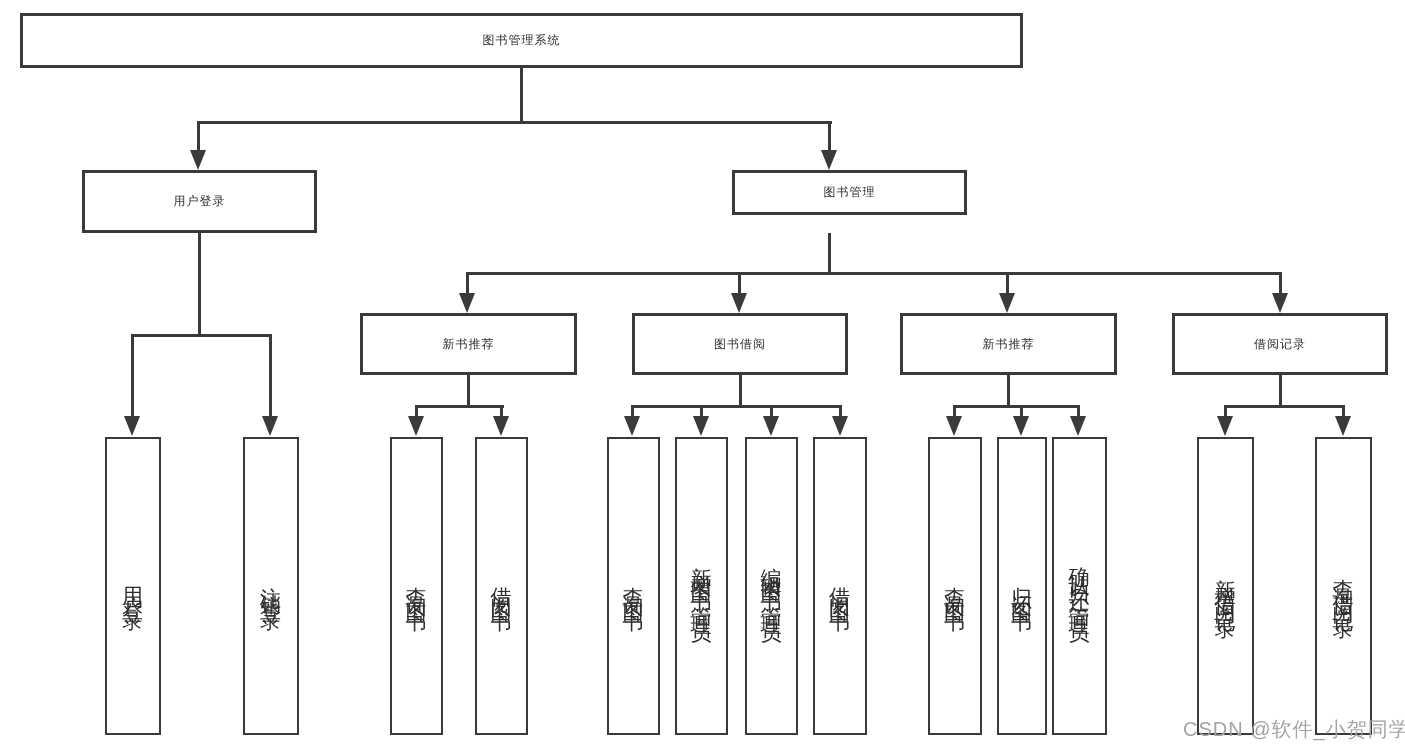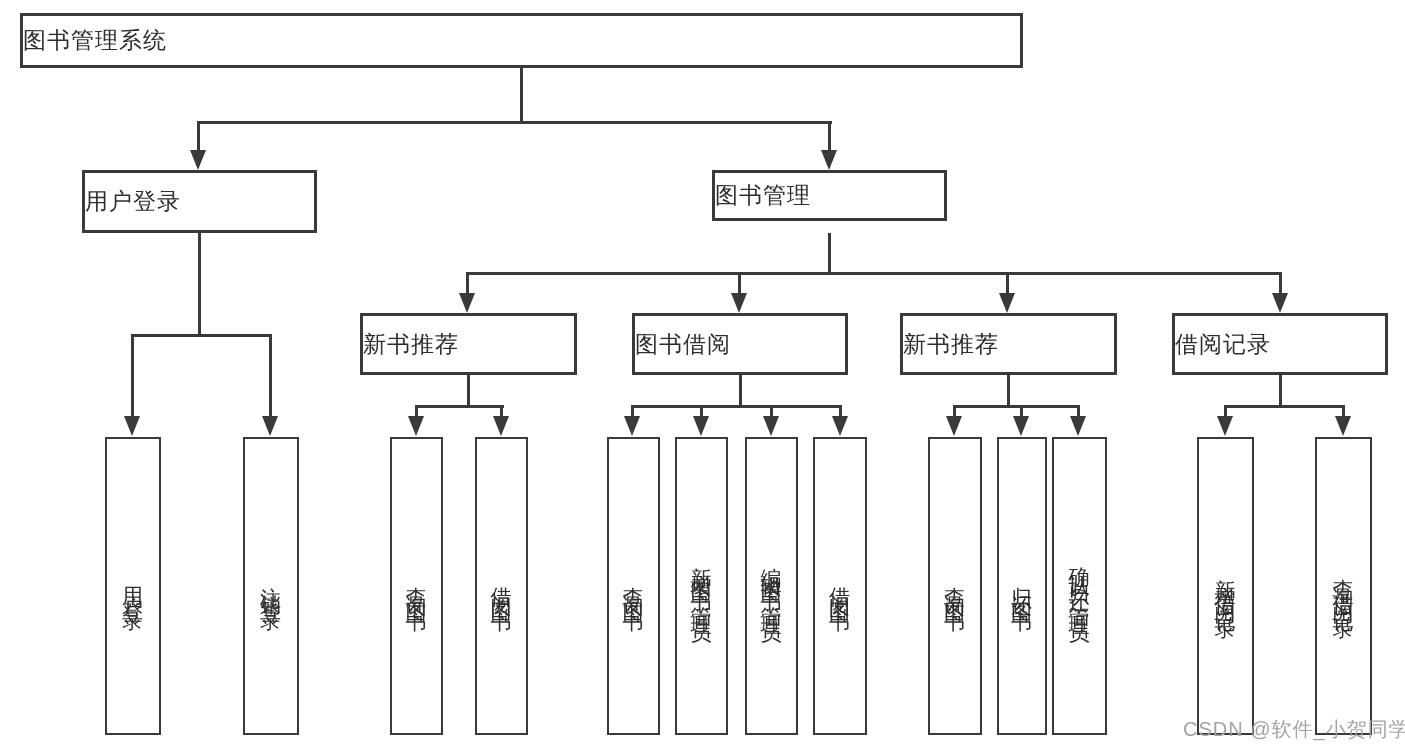--- a/index.html
+++ b/index.html
@@ -3,22 +3,22 @@
 <meta charset="utf-8">
 <style>
   html,body{margin:0;padding:0;background:#ffffff;}
   .canvas{
     position:relative;width:1405px;height:747px;background:#ffffff;overflow:hidden;
     font-family:"Liberation Sans","DejaVu Sans",sans-serif;color:#2e2e2e;
   }
   
   .hbox{
     position:absolute;box-sizing:border-box;background:#ffffff;
-    border:3px solid #3a3a3a;display:flex;align-items:center;justify-content:flex-start;
-    font-size:23px;letter-spacing:1px;z-index:2;
+    border:3px solid #3a3a3a;display:flex;align-items:center;justify-content:center;
+    font-size:12px;letter-spacing:1px;z-index:2;
   }
   
   .vbox{
     position:absolute;box-sizing:border-box;background:#ffffff;top:437px;height:298px;
     border:2px solid #3a3a3a;display:flex;align-items:center;justify-content:center;z-index:2;
   }
   .vbox span{
     writing-mode:vertical-lr;text-orientation:mixed;
     font-size:21px;letter-spacing:8px;line-height:1;white-space:nowrap;
   }
@@ -42,21 +42,21 @@
 
 <div class="canvas">
 
   <div class="hbox" style="left:20px;top:13px;width:1003px;height:55px;">
     <span>图书管理系统</span>
   </div>
 
   <div class="hbox" style="left:82px;top:170px;width:235px;height:63px;">
     <span>用户登录</span>
   </div>
-  <div class="hbox" style="left:712px;top:170px;width:235px;height:51px;">
+  <div class="hbox" style="left:732px;top:170px;width:235px;height:45px;">
     <span>图书管理</span>
   </div>
 
   <div class="hbox" style="left:632px;top:313px;width:216px;height:62px;">
     <span>图书借阅</span>
   </div>
   <div class="hbox" style="left:360px;top:313px;width:217px;height:62px;">
     <span>新书推荐</span>
   </div>
   <div class="hbox" style="left:900px;top:313px;width:217px;height:62px;">

